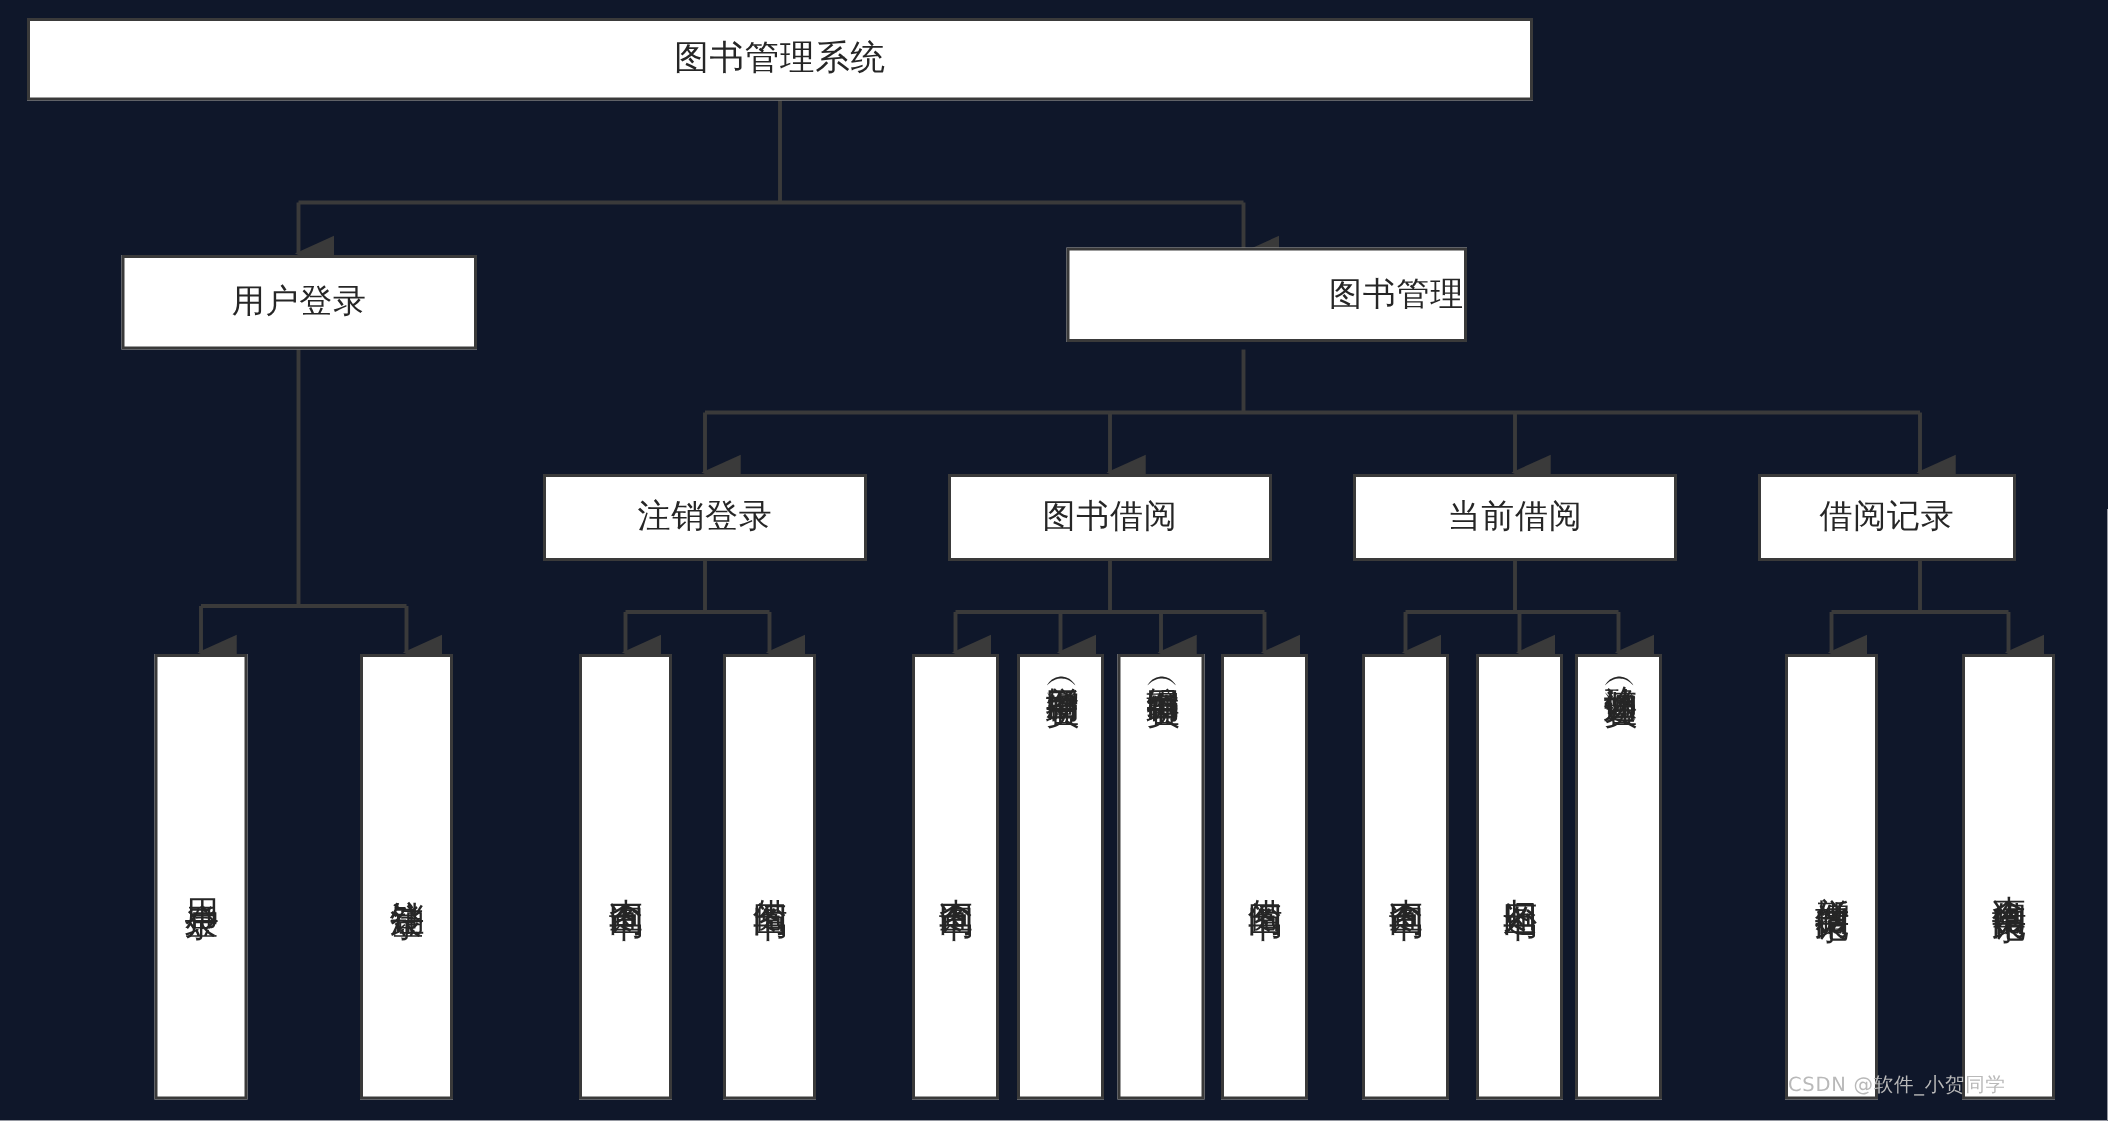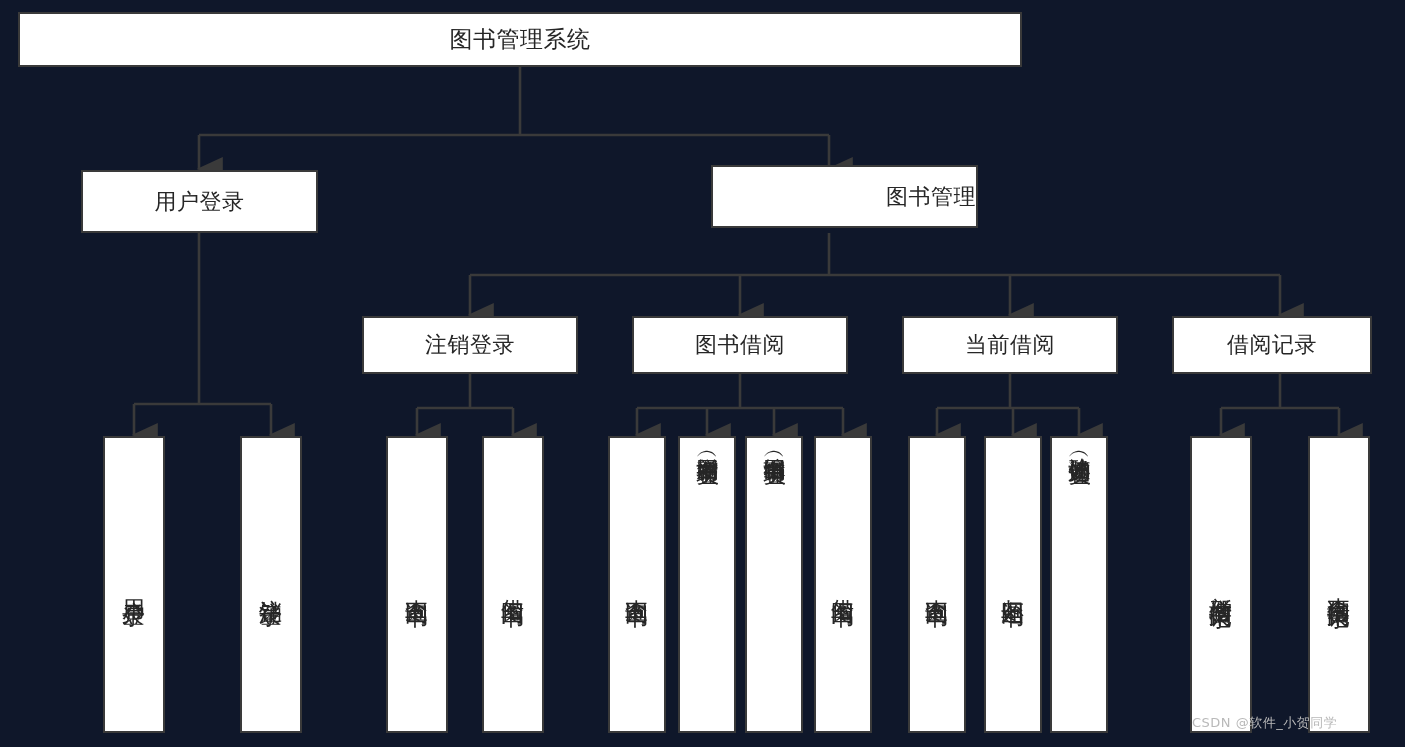--- a/index.html
+++ b/index.html
@@ -139,21 +139,21 @@
 
   <div class="node h" id="node-l3-0" style="left: 362px; top: 316px; width: 216px; height: 58px;">
     <span class="label">注销登录</span>
   </div>
   <div class="node h" id="node-l3-2" style="left: 902px; top: 316px; width: 216px; height: 58px;">
     <span class="label">当前借阅</span>
   </div>
   <div class="node h" id="node-l3-1" style="left: 632px; top: 316px; width: 216px; height: 58px;">
     <span class="label">图书借阅</span>
   </div>
-  <div class="node h" id="node-l3-3" style="left: 1172px; top: 316px; width: 200px; height: 58px;">
+  <div class="node h" id="node-l3-3" style="left: 1172px; top: 316px; width: 172px; height: 58px;">
     <span class="label">借阅记录</span>
   </div>
 
   <div id="leaf-host">
       <div class="node v" style="left: 103px; top: 436px; width: 62px; height: 297px;">
         <span class="label">用户登录</span>
       </div>
       <div class="node v" style="left: 240px; top: 436px; width: 62px; height: 297px;">
         <span class="label">注销登录</span>
       </div>

